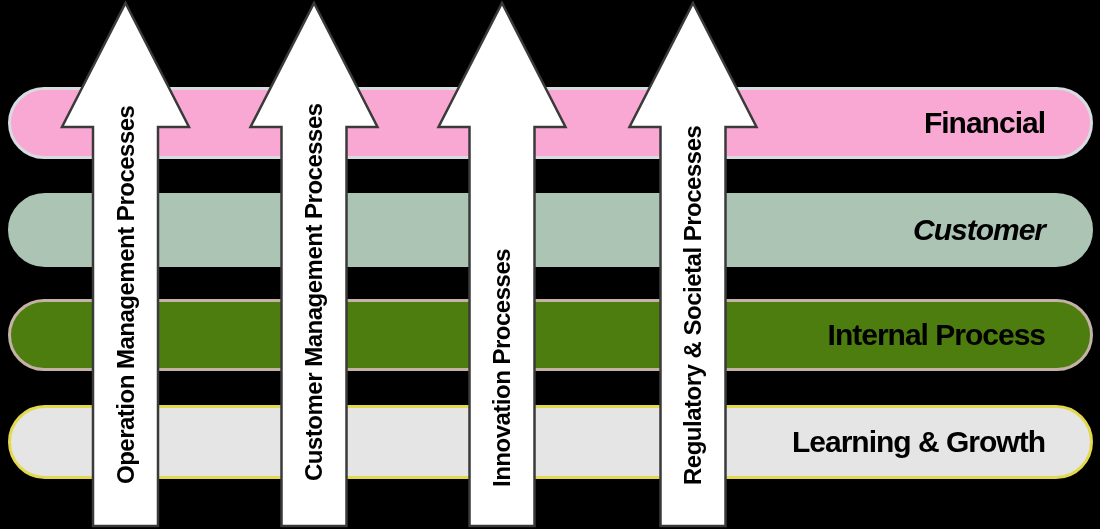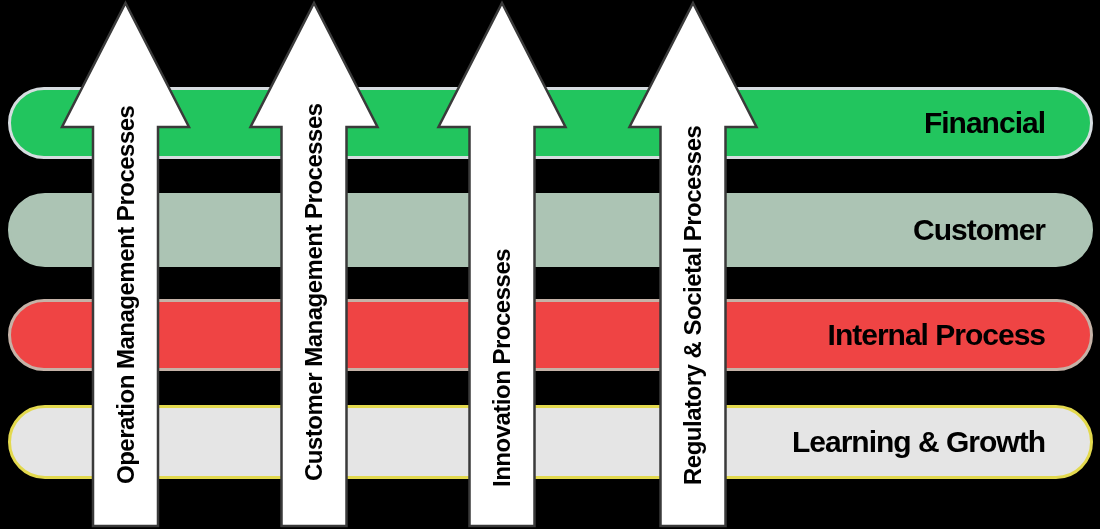--- a/index.html
+++ b/index.html
@@ -21,21 +21,21 @@
     width: 1085px;
     border-radius: 38px;
     border: 3px solid transparent;
     box-sizing: border-box;
     display: flex;
     align-items: center;
     justify-content: flex-end;
     padding-right: 45px;
   }
   .bar-0 { top: 87px;  height: 72px; }
-  .bar-1 { top: 193px; height: 74px; }
+  .bar-1 { top: 193px; height: 74px; font-style: italic; }
   .bar-2 { top: 299px; height: 72px; }
   .bar-3 { top: 405px; height: 74px; }
   .bar-label {
     font-size: 30px;
     font-weight: bold;
     color: #000;
     letter-spacing: -1px;
     white-space: nowrap;
   }
   .arrows-layer {
@@ -59,27 +59,27 @@
   .vlabel-0 { left: 111px; top: 484px; }
   .vlabel-1 { left: 299px; top: 481px; }
   .vlabel-2 { left: 487px; top: 487px; }
   .vlabel-3 { left: 678px; top: 485px; }
 </style>
 </head>
 <body>
 
 <div class="canvas">
 
-  <div class="bar bar-0" style="background-color: #22c55e; border-color: rgb(214, 220, 224);">
+  <div class="bar bar-0" style="background-color: #f9a8d4; border-color: rgb(214, 220, 224);">
     <span class="bar-label">Financial</span>
   </div>
   <div class="bar bar-1" style="background-color: rgb(172, 196, 180); border-color: rgb(172, 196, 180);">
     <span class="bar-label">Customer</span>
   </div>
-  <div class="bar bar-2" style="background-color: #ef4444; border-color: rgb(197, 178, 167);">
+  <div class="bar bar-2" style="background-color: #4d7c0f; border-color: rgb(197, 178, 167);">
     <span class="bar-label">Internal Process</span>
   </div>
   <div class="bar bar-3" style="background-color: #e5e5e5; border-color: rgb(227, 217, 78);">
     <span class="bar-label">Learning &amp; Growth</span>
   </div>
 
   <svg class="arrows-layer" viewBox="0 0 1100 529" xmlns="http://www.w3.org/2000/svg">
     <polygon stroke-width="2.5" points="125.5,3 189,127 158,127 158,526 93,526 93,127 62,127" fill="#ffffff" stroke="#3a3a3a"></polygon>
     <polygon stroke-width="2.5" points="314,3 377.5,127 346.5,127 346.5,526 281.5,526 281.5,127 250.5,127" fill="#ffffff" stroke="#3a3a3a"></polygon>
     <polygon stroke-width="2.5" points="502,3 565.5,127 534.5,127 534.5,526 469.5,526 469.5,127 438.5,127" fill="#ffffff" stroke="#3a3a3a"></polygon>

